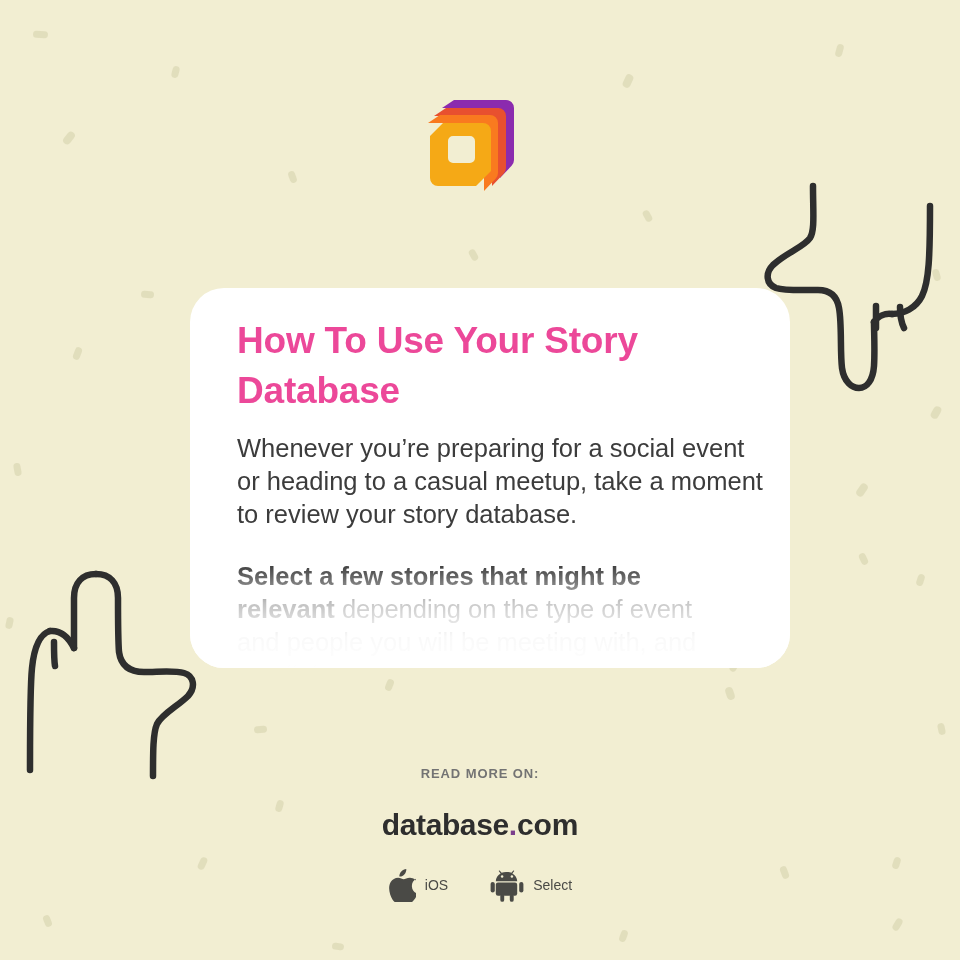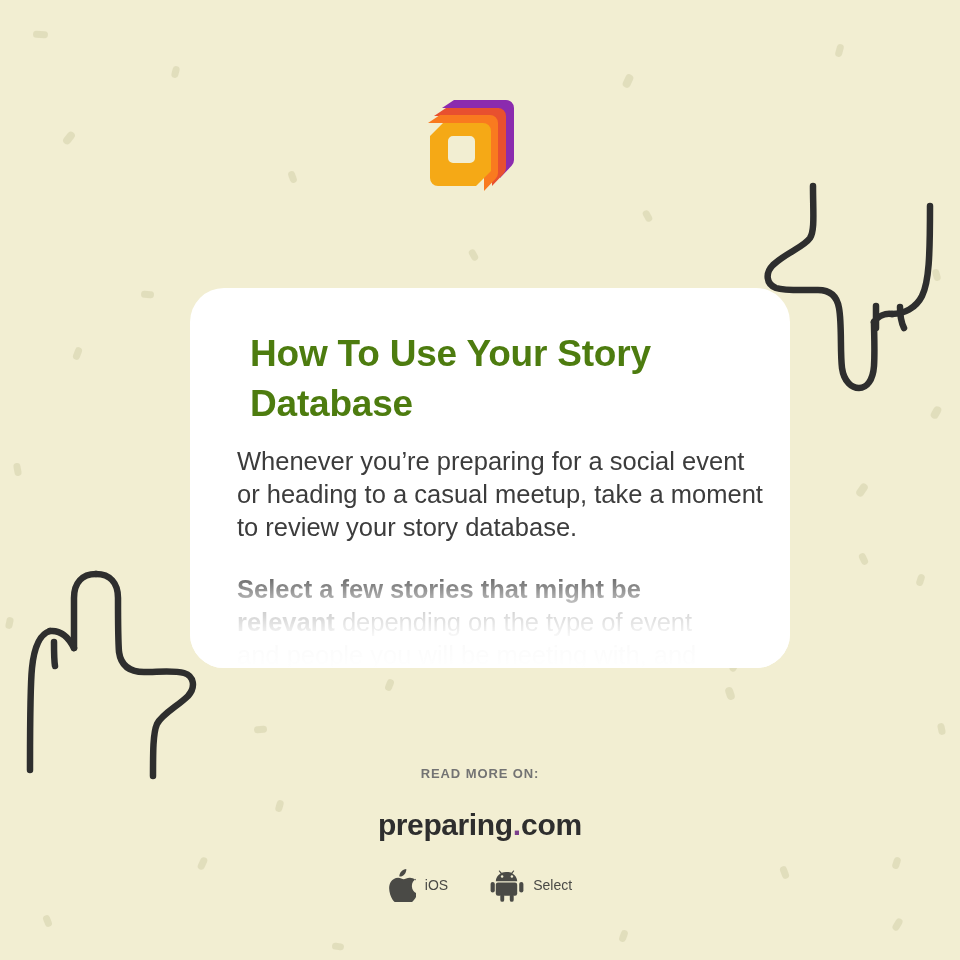--- a/index.html
+++ b/index.html
@@ -64,25 +64,25 @@
     border-radius: 34px;
     overflow: hidden;
   }
   #card-inner {
     position: absolute;
     left: 47px;
     top: 28px;
     right: 22px;
   }
   #card-title {
-    margin: 13px;
+    margin: 0;
     font-size: 37px;
     line-height: 50px;
     font-weight: bold;
-    color: #4d7c0f;
+    color: #ec4899;
     letter-spacing: -0.2px;
     max-width: 430px;
   }
   .card-paragraph {
     margin: 0;
     font-size: 25.5px;
     line-height: 33px;
     color: #3C3C3C;
     font-weight: normal;
   }
@@ -237,21 +237,21 @@
     <div id="card-inner">
       <h1 id="card-title">How To Use Your Story Database</h1>
       <p id="card-paragraph-intro" class="card-paragraph">Whenever you’re preparing for a social event or heading to a casual meetup, take a moment to review your story database.</p>
       <p id="card-paragraph-tip" class="card-paragraph"><span id="tip-strong">Select a few stories that might be relevant</span><span id="tip-rest"> depending on the type of event and people you will be meeting with, and recall them.</span></p>
     </div>
     <div id="card-fade"></div>
   </div>
 
   <div id="footer-block">
     <div id="read-more-label">READ MORE ON:</div>
-    <div id="brand-wordmark"><span id="brand-name">preparing</span><span id="brand-dot">.</span><span id="brand-tld">com</span></div>
+    <div id="brand-wordmark"><span id="brand-name">database</span><span id="brand-dot">.</span><span id="brand-tld">com</span></div>
 
     <div id="store-badges">
       <div class="store-badge">
         <span>
           <svg width="28" height="33" viewBox="0 0 28 33" xmlns="http://www.w3.org/2000/svg">
             <path d="M18.3 0c.2 2-0.6 3.9-1.8 5.3-1.2 1.4-3.2 2.5-5.1 2.3-.3-1.9.7-3.9 1.9-5.2C14.5 1 16.6 0 18.3 0z"></path>
             <path d="M25.7 11.6c-2.9 1.7-4.5 4.6-4.3 7.9.2 3.7 2.7 6.2 5.5 7.2-.8 2.2-1.8 4.3-3.3 6.1-1.4 1.7-2.9 3.4-5.2 3.4-2.2 0-3-1.3-5.5-1.3-2.6 0-3.4 1.3-5.5 1.4-2.2.1-3.9-1.8-5.3-3.5C-.7 28-3 20.3.2 15.1c1.6-2.6 4.4-4.3 7.5-4.3 2.2 0 4.2 1.4 5.5 1.4 1.3 0 3.8-1.7 6.4-1.5 1.1.1 4.1.4 6.1 3z" transform="translate(2.5,-2)"></path>
           </svg>
         </span>
         <span class="store-label">iOS</span>

